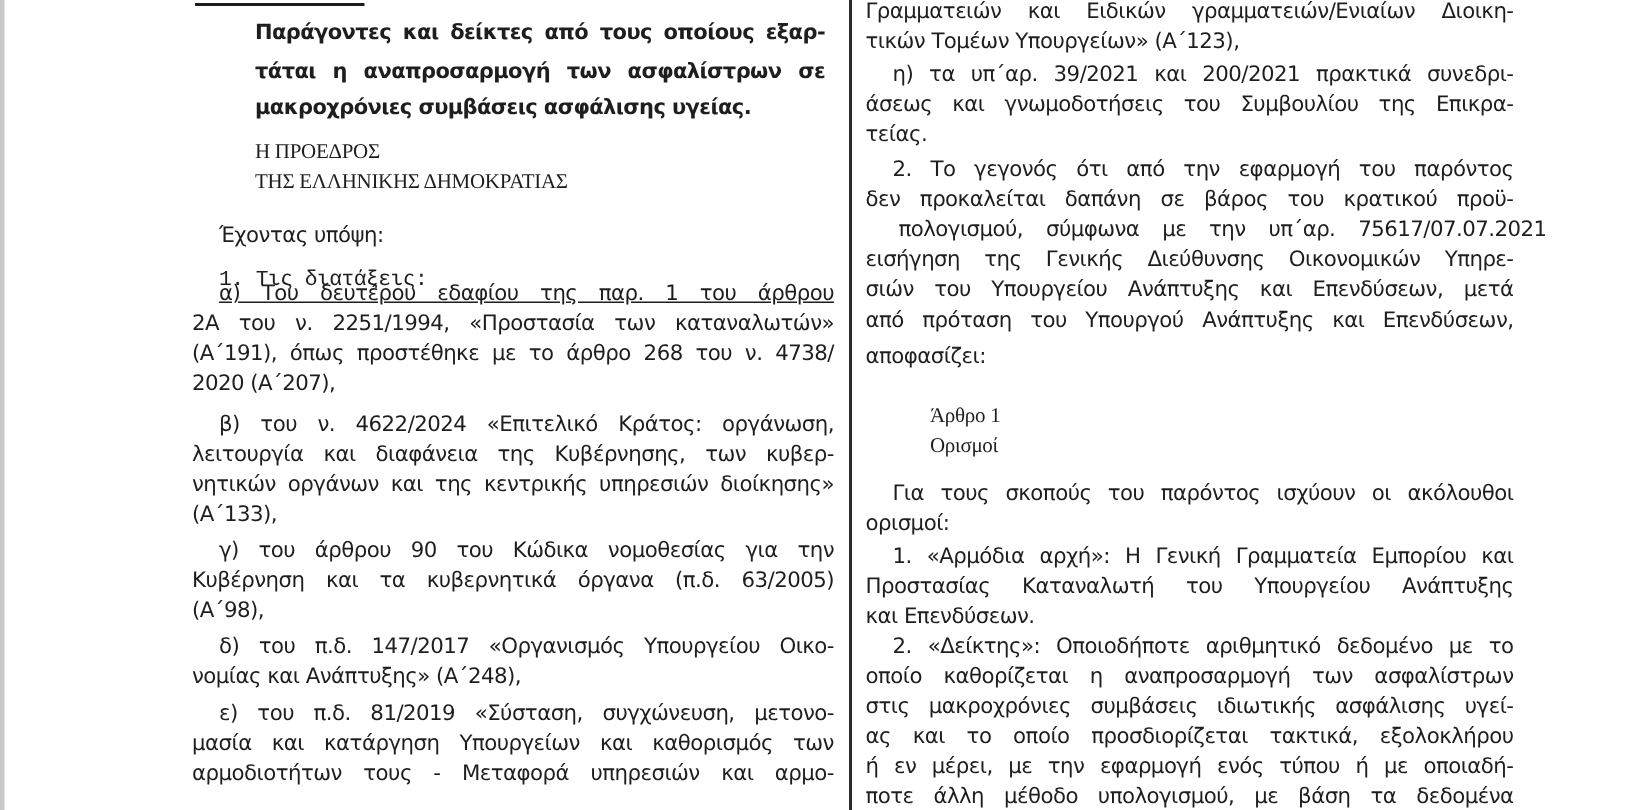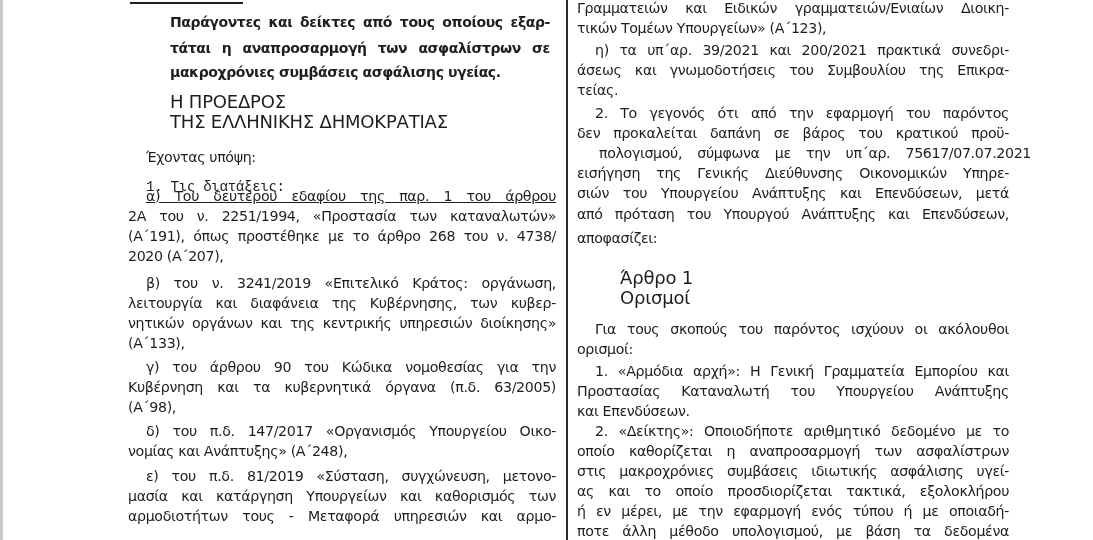--- a/index.html
+++ b/index.html
@@ -57,22 +57,23 @@
     display: block;
     text-align: justify;
     text-align-last: justify;
   }
   .bold {
     font-weight: bold;
     font-size: 14px;
     letter-spacing: -0.4px;
   }
   .heading {
-    font-size: 18px;
+    font-size: 14px;
     letter-spacing: -0.2px;
+    font-family: Liberation Serif, serif;
   }
 </style>
 </head>
 <body>
 
 <div class="left-border"></div>
 <div class="title-rule"></div>
 <div class="col-divider"></div>
 
 <div class="col col-left">
@@ -84,21 +85,21 @@
   <div class="line heading" style="top:92px;left:42px;">Η ΠΡΟΕΔΡΟΣ</div>
   <div class="line heading" style="top:112px;left:42px;">ΤΗΣ ΕΛΛΗΝΙΚΗΣ ΔΗΜΟΚΡΑΤΙΑΣ</div>
 
   <div class="line" style="top:147px;left:18px;">Έχοντας υπόψη:</div>
   <div class="line" style="top:177px;left:18px;font-family:Liberation Mono, monospace;">1. Τις διατάξεις:</div>
   <div class="line just" style="top:186px;left:18px;width:410px;text-decoration:underline;">α) Του δευτέρου εδαφίου της παρ. 1 του άρθρου</div>
   <div class="line just" style="top:206px;left:0;width:428px;">2Α του ν. 2251/1994, «Προστασία των καταναλωτών»</div>
   <div class="line just" style="top:226px;left:0;width:428px;">(Α΄191), όπως προστέθηκε με το άρθρο 268 του ν. 4738/</div>
   <div class="line" style="top:246px;left:0;">2020 (Α΄207),</div>
 
-  <div class="line just" style="top:273px;left:18px;width:410px;">β) του ν. 3241/2019 «Επιτελικό Κράτος: οργάνωση,</div>
+  <div class="line just" style="top:273px;left:18px;width:410px;">β) του ν. 4622/2024 «Επιτελικό Κράτος: οργάνωση,</div>
   <div class="line just" style="top:293px;left:0;width:428px;">λειτουργία και διαφάνεια της Κυβέρνησης, των κυβερ-</div>
   <div class="line just" style="top:313px;left:0;width:428px;">νητικών οργάνων και της κεντρικής υπηρεσιών διοίκησης»</div>
   <div class="line" style="top:333px;left:0;">(Α΄133),</div>
 
   <div class="line just" style="top:357px;left:18px;width:410px;">γ) του άρθρου 90 του Κώδικα νομοθεσίας για την</div>
   <div class="line just" style="top:377px;left:0;width:428px;">Κυβέρνηση και τα κυβερνητικά όργανα (π.δ. 63/2005)</div>
   <div class="line" style="top:397px;left:0;">(Α΄98),</div>
 
   <div class="line just" style="top:421px;left:18px;width:410px;">δ) του π.δ. 147/2017 «Οργανισμός Υπουργείου Οικο-</div>
   <div class="line" style="top:441px;left:0;">νομίας και Ανάπτυξης» (Α΄248),</div>

